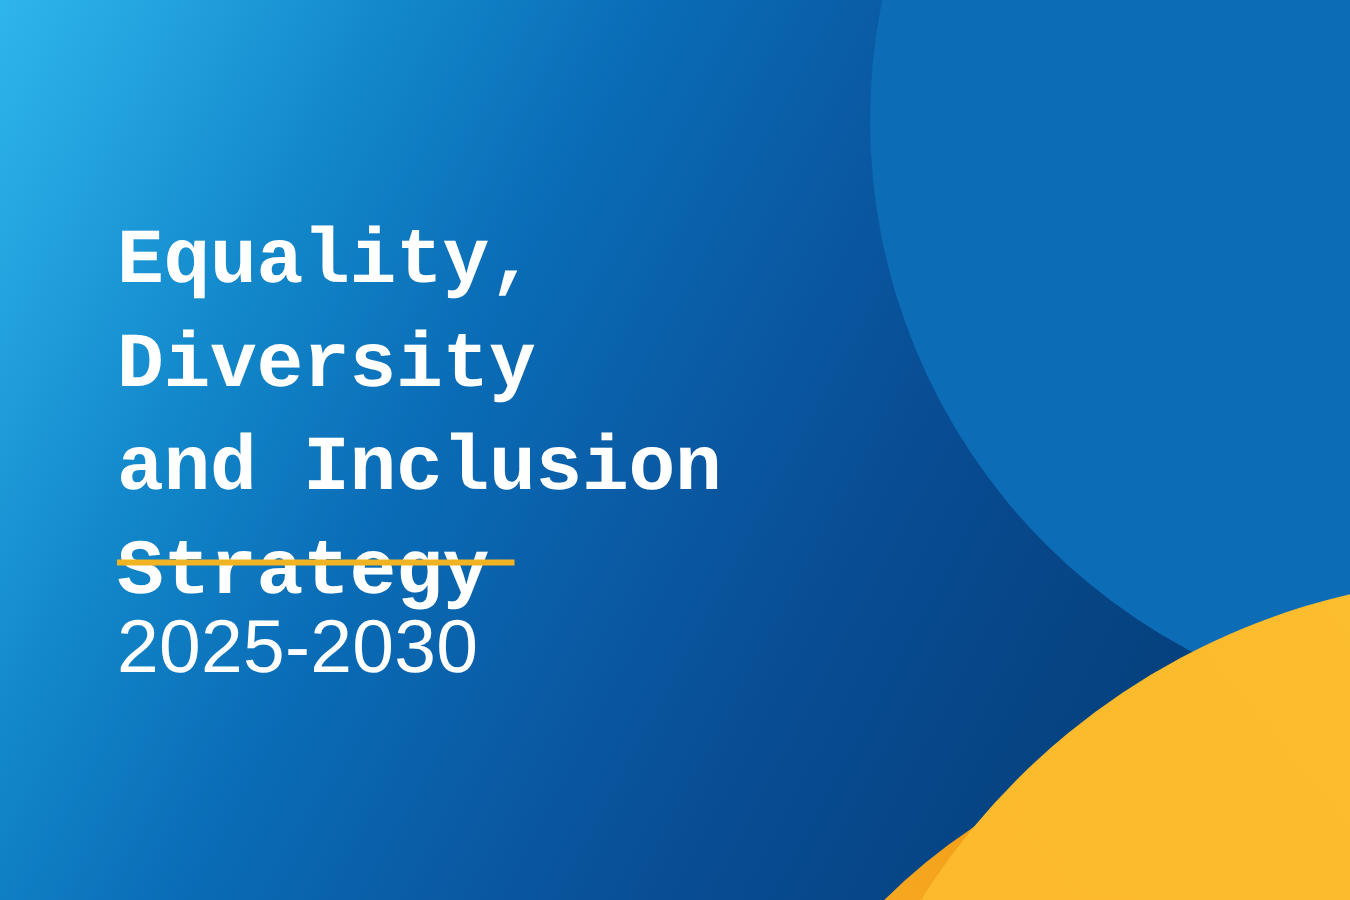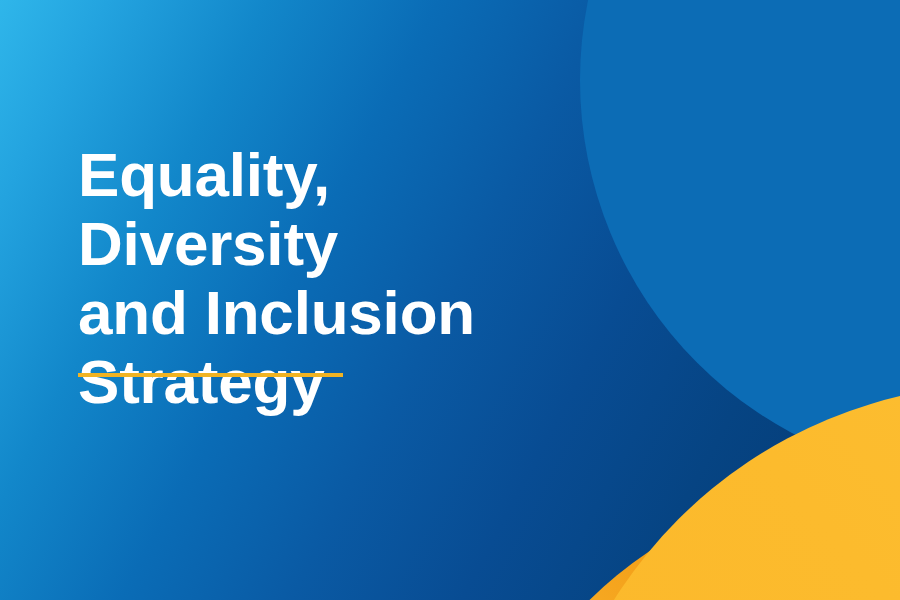--- a/index.html
+++ b/index.html
@@ -56,26 +56,27 @@
     width: 520px;
     height: 600px;
   }
 
   .title {
     position: absolute;
     top: 140px;
     left: 0;
     margin: 0;
     color: #ffffff;
-    font-size: 62px;
+    font-size: 52px;
     line-height: 69px;
     font-weight: 700;
     letter-spacing: -0.2px;
     white-space: pre-line;
     text-shadow: 0 0 1px rgba(0,0,0,0.04);
+    font-family: Liberation Mono, monospace;
   }
 
   .rule {
     position: absolute;
     top: 373px;
     left: 0;
     width: 265px;
     height: 4px;
     background: #f0b323;
     border: 0;
@@ -132,15 +133,16 @@
     </g>
   </svg>
 
   <div class="content">
     <h1 class="title">Equality, Diversity
 and Inclusion
 Strategy</h1>
 
     <div class="rule"></div>
 
+    <p class="subtitle">2025-2030</p>
   </div>
 
 </div>
 
 </body></html>

